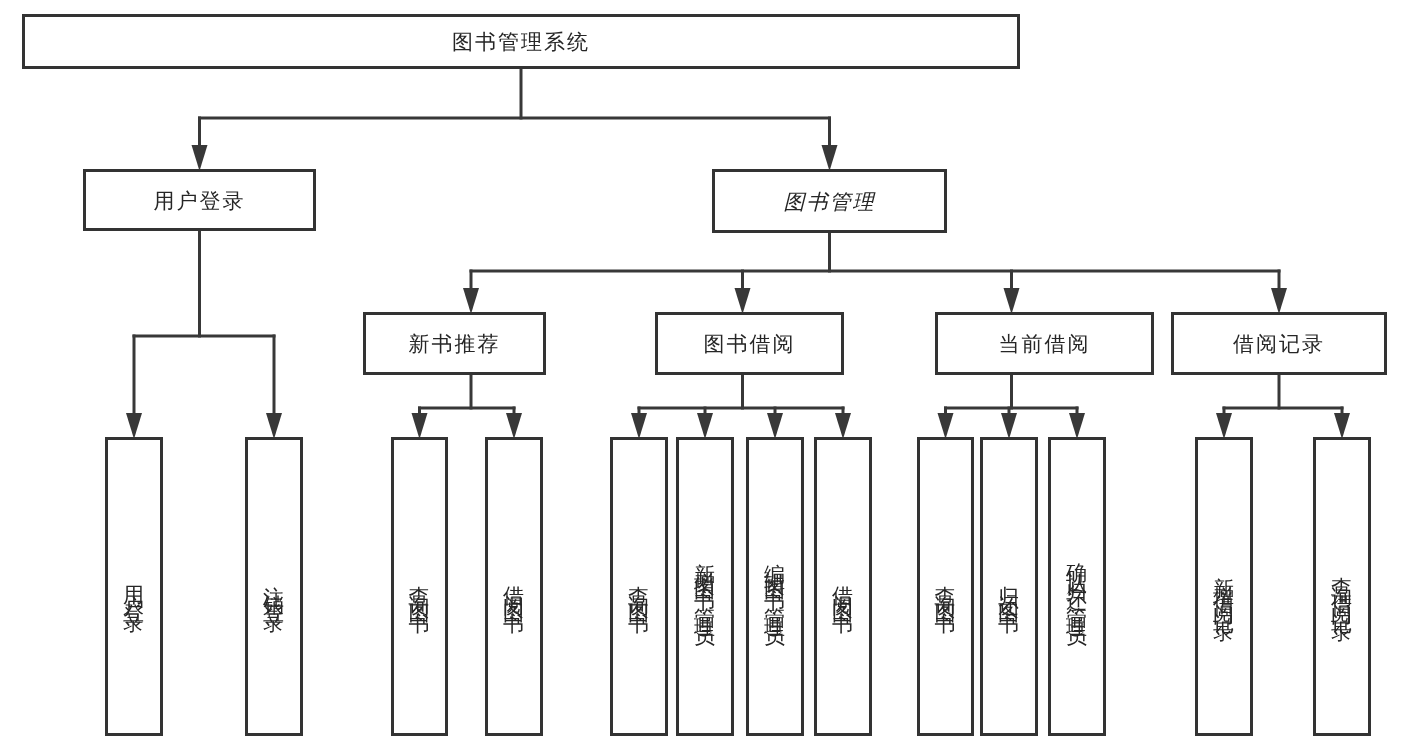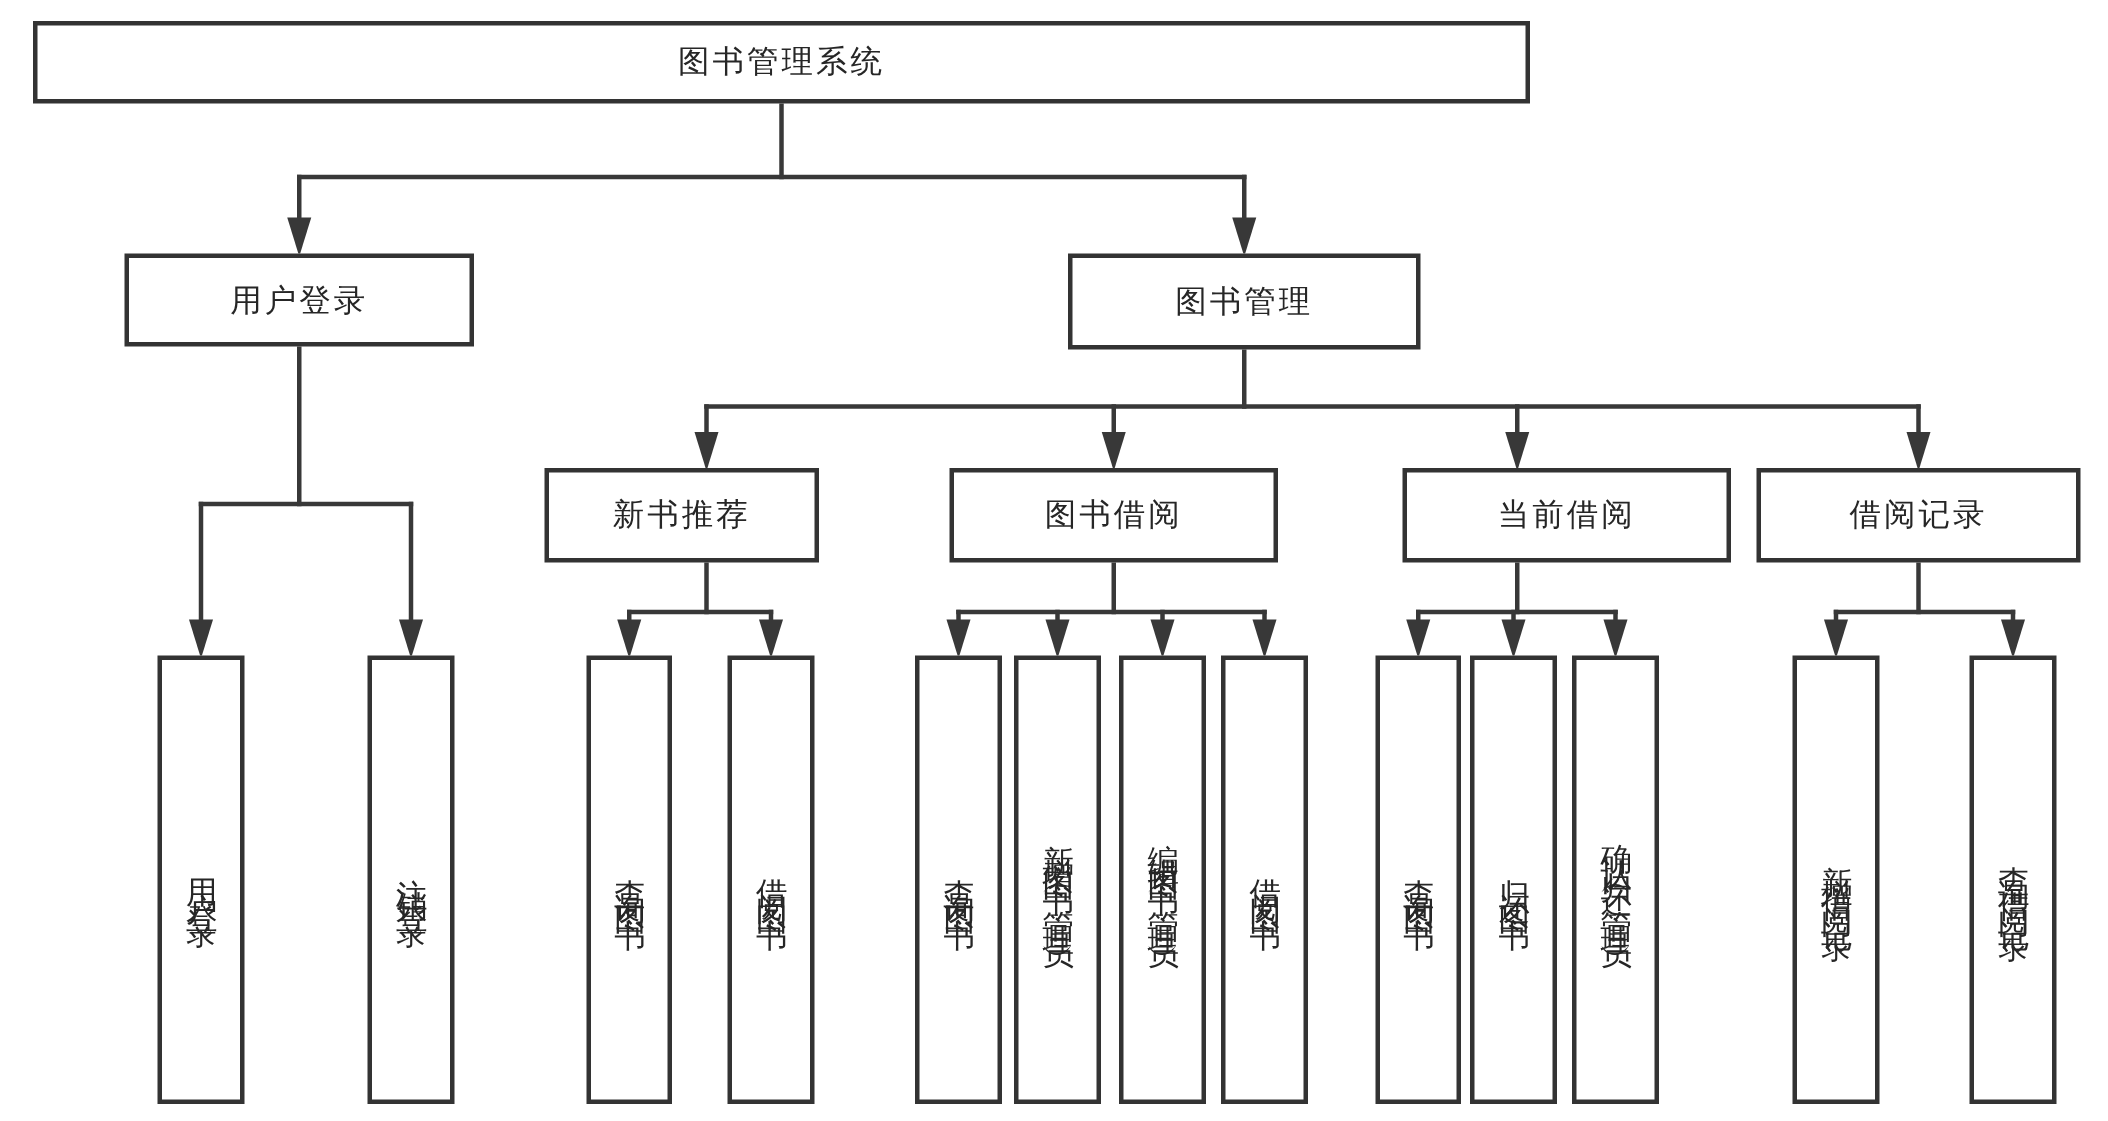--- a/index.html
+++ b/index.html
@@ -128,26 +128,26 @@
       </g>
     </svg>
   <div id="nodes">
       <div class="node" style="left: 22px; top: 14px; width: 998px; height: 55px; border-color: rgb(51, 51, 51);">
         <span class="label" style="color: rgb(38, 38, 38);">图书管理系统</span>
       </div>
       <div class="node" style="left: 83px; top: 169px; width: 233px; height: 62px; border-color: rgb(51, 51, 51);">
         <span class="label" style="color: rgb(38, 38, 38);">用户登录</span>
       </div>
       <div class="node" style="left: 712px; top: 169px; width: 235px; height: 64px; border-color: rgb(51, 51, 51);">
-        <span class="label" style="color: rgb(38, 38, 38);">图书管理</span>
+        <span class="label" style="color: rgb(38, 38, 38); font-style: italic;">图书管理</span>
       </div>
       <div class="node" style="left: 363px; top: 312px; width: 183px; height: 63px; border-color: rgb(51, 51, 51);">
         <span class="label" style="color: rgb(38, 38, 38);">新书推荐</span>
       </div>
-      <div class="node" style="left: 633px; top: 312px; width: 219px; height: 63px; border-color: rgb(51, 51, 51);">
+      <div class="node" style="left: 655px; top: 312px; width: 189px; height: 63px; border-color: rgb(51, 51, 51);">
         <span class="label" style="color: rgb(38, 38, 38);">图书借阅</span>
       </div>
       <div class="node" style="left: 902px; top: 312px; width: 219px; height: 63px; border-color: rgb(51, 51, 51); margin-left: 33px;">
         <span class="label" style="color: rgb(38, 38, 38);">当前借阅</span>
       </div>
       <div class="node" style="left: 1171px; top: 312px; width: 216px; height: 63px; border-color: rgb(51, 51, 51);">
         <span class="label" style="color: rgb(38, 38, 38);">借阅记录</span>
       </div>
       <div class="node vertical" style="left: 105px; top: 437px; width: 58px; height: 299px; border-color: rgb(51, 51, 51);">
         <span class="label" style="color: rgb(38, 38, 38);">用户登录</span>

